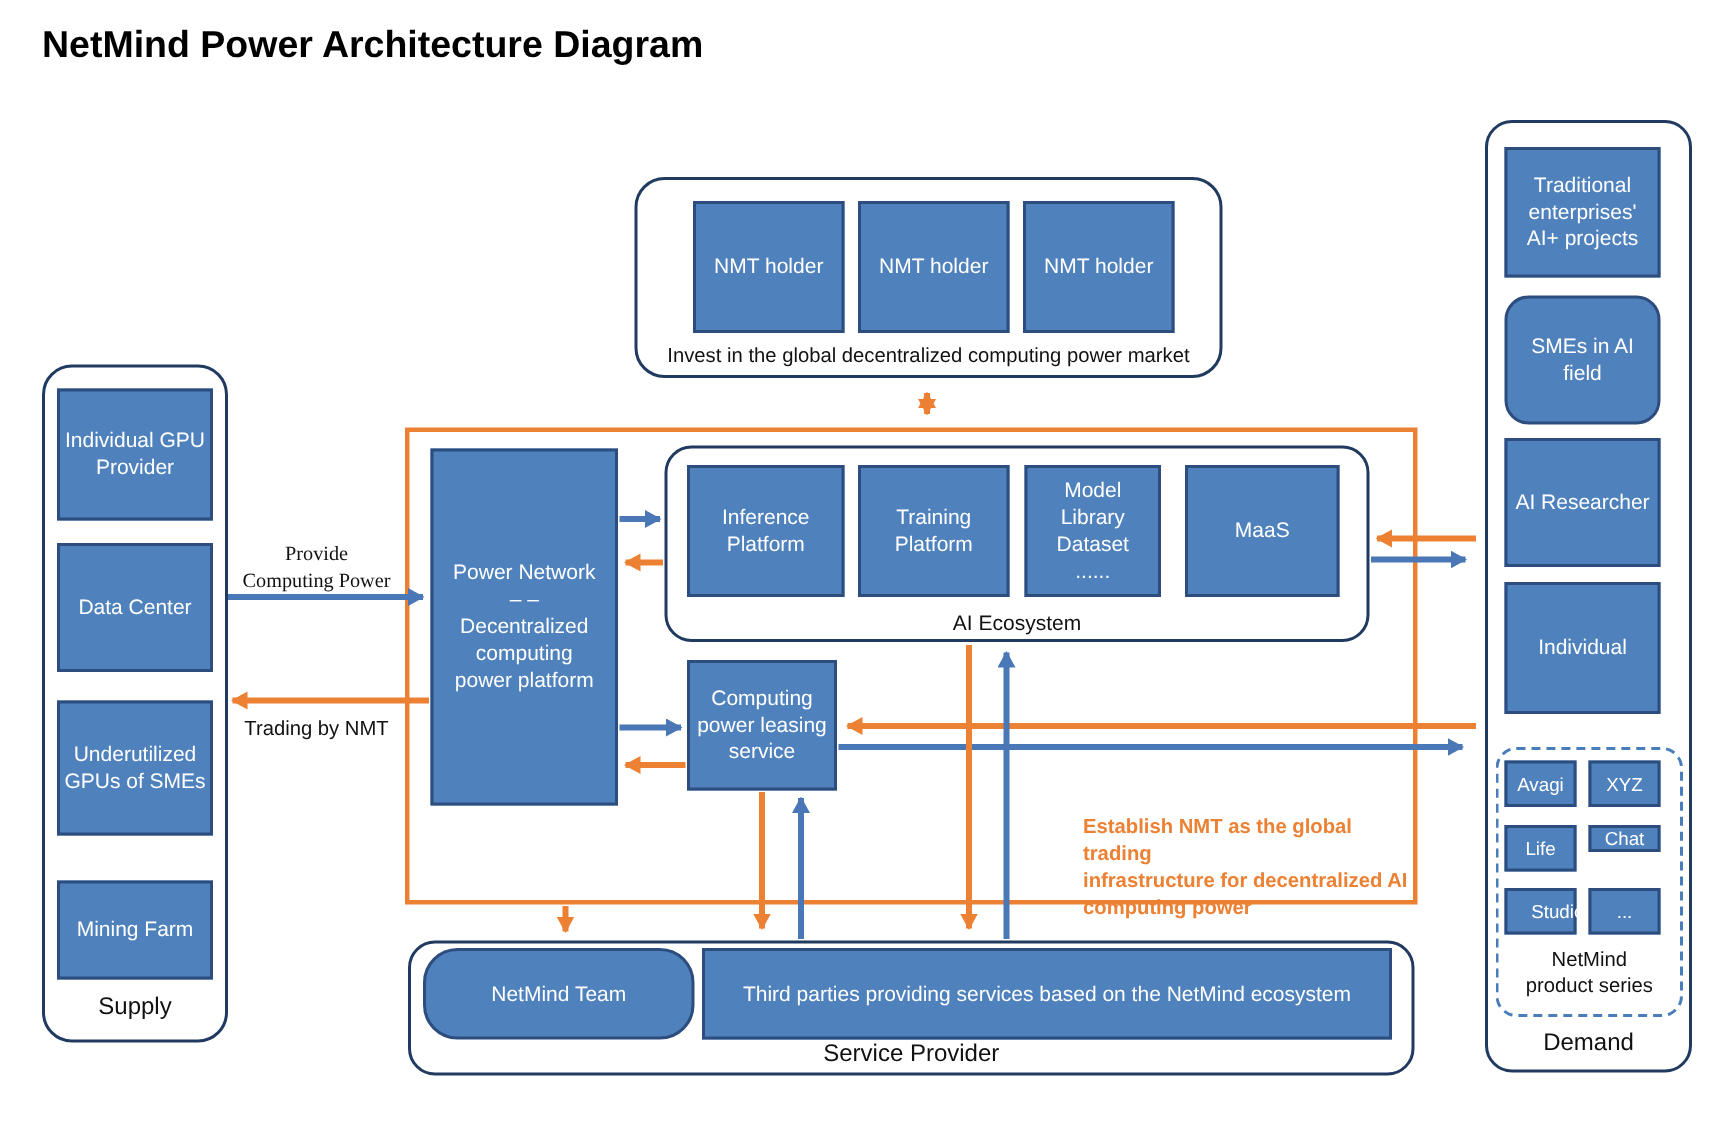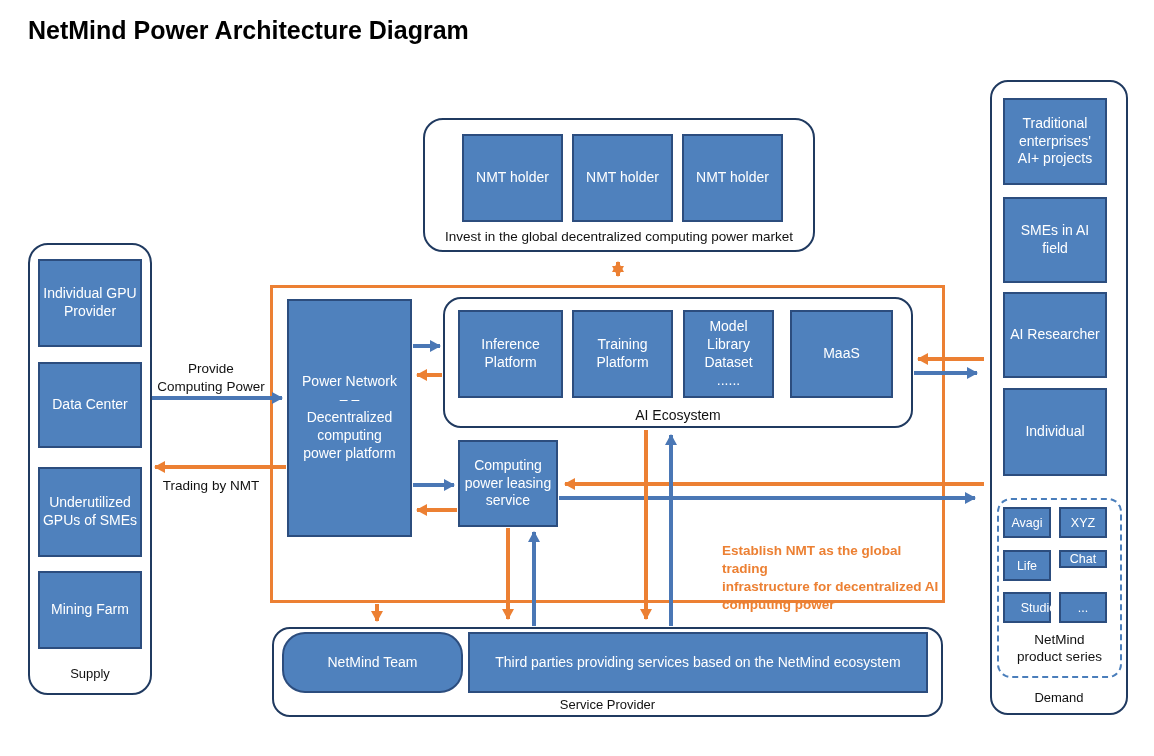--- a/index.html
+++ b/index.html
@@ -23,21 +23,21 @@
   }
   .box {
     position:absolute; background:var(--box-fill); border:2px solid var(--box-border);
     color:#fff; display:flex; align-items:center; justify-content:center;
     text-align:center; white-space:pre-line; font-size:14px; line-height:1.28;
     box-sizing:border-box; padding:2px;
   }
   .smallbox { font-size:12.5px; }
   .group-label {
     position:absolute; left:0; right:0; text-align:center;
-    font-size:13px; color:#111; white-space:pre-line;
+    font-size:16px; color:#111; white-space:pre-line;
   }
   .float-label {
     position:absolute; text-align:center; font-size:13.5px; color:#111;
     white-space:pre-line; line-height:1.3;
   }
   .orange-frame {
     position:absolute; border:3px solid var(--orange); background:transparent;
     box-sizing:border-box;
   }
   .note {
@@ -57,21 +57,21 @@
 <div class="canvas" style="--box-fill: #4F81BD; --box-border: #2C4D7E; --container-border: #203A60; --dashed-border: #4A7EBB; --arrow-blue: #4A77B5; --orange: #EC8033;">
 
   <h1 class="title">NetMind Power Architecture Diagram</h1>
 
   <div class="group" style="left:28px;top:243px;width:124px;height:452px;">
     <div class="box" style="left:8px;top:14px;width:104px;height:88px;">Individual GPU
 Provider</div>
     <div class="box" style="left:8px;top:117px;width:104px;height:86px;text-align:center;">Data Center</div>
     <div class="box" style="left:8px;top:222px;width:104px;height:90px;">Underutilized
 GPUs of SMEs</div>
-    <div class="box" style="left:8px;top:326px;width:104px;height:78px;">Mining Farm</div>
+    <div class="box" style="left:8px;top:342px;width:104px;height:66px;">Mining Farm</div>
     <div class="group-label" style="bottom:12px;">Supply</div>
   </div>
 
   <div class="group" style="left:423px;top:118px;width:392px;height:134px;">
     <div class="box" style="left:37px;top:14px;width:101px;height:88px;">NMT holder</div>
     <div class="box" style="left:147px;top:14px;width:101px;height:88px;">NMT holder</div>
     <div class="box" style="left:257px;top:14px;width:101px;height:88px;">NMT holder</div>
     <div class="group-label" style="bottom:6px;font-size:13.5px;">Invest in the global decentralized computing power market</div>
   </div>
 
@@ -106,40 +106,40 @@
   <div class="group" style="left:272px;top:627px;width:671px;height:90px;border-radius:18px;">
     <div class="box" style="left:8px;top:3px;width:181px;height:61px;border-radius:23px;">NetMind Team</div>
     <div class="box" style="left:194px;top:3px;width:460px;height:61px;">Third parties providing services based on the NetMind ecosystem</div>
     <div class="group-label" style="bottom:3px;">Service Provider</div>
   </div>
 
   <div class="group" style="left:990px;top:80px;width:138px;height:635px;border-radius:18px;">
     <div class="box" style="left:11px;top:16px;width:104px;height:87px;">Traditional
 enterprises'
 AI+ projects</div>
-    <div class="box" style="left:11px;top:115px;width:104px;height:86px;">SMEs in AI
+    <div class="box" style="left:11px;top:115px;width:104px;height:86px;border-radius:16px;">SMEs in AI
 field</div>
     <div class="box" style="left:11px;top:210px;width:104px;height:86px;">AI Researcher</div>
     <div class="box" style="left:11px;top:306px;width:104px;height:88px;">Individual</div>
 
     <div class="dashedgrp" style="left:5px;top:416px;width:125px;height:180px;">
       <div class="box smallbox" style="left:4px;top:7px;width:48px;height:31px;">Avagi</div>
       <div class="box smallbox" style="left:60px;top:7px;width:48px;height:31px;">XYZ</div>
       <div class="box smallbox" style="left:4px;top:50px;width:48px;height:31px;">Life</div>
       <div class="box smallbox" style="left:60px;top:50px;width:48px;height:18px;">Chat</div>
       <div class="box smallbox" style="left:4px;top:92px;width:48px;height:31px;padding-left:25px;">Studio</div>
       <div class="box smallbox" style="left:60px;top:92px;width:48px;height:31px;">...</div>
       <div class="group-label" style="bottom:10px;font-size:13.5px;line-height:1.25;">NetMind
 product series</div>
     </div>
 
     <div class="group-label" style="bottom:8px;">Demand</div>
   </div>
 
-  <div class="float-label" style="left:152px;top:360px;width:118px;">Provide
+  <div class="float-label" style="left:152px;top:360px;width:118px;font-family:Liberation Serif, serif;">Provide
 Computing Power</div>
   <div class="float-label" style="left:152px;top:477px;width:118px;">Trading by NMT</div>
 
   <svg class="arrows" width="1154" height="756" viewBox="0 0 1154 756">
     <defs>
       <marker id="ah-blue" markerUnits="userSpaceOnUse" markerWidth="13" markerHeight="13" refX="10" refY="6" orient="auto-start-reverse">
         <path d="M0,0 L11,6 L0,12 Z"></path>
       </marker>
       <marker id="ah-orange" markerUnits="userSpaceOnUse" markerWidth="13" markerHeight="13" refX="10" refY="6" orient="auto-start-reverse">
         <path d="M0,0 L11,6 L0,12 Z"></path>

